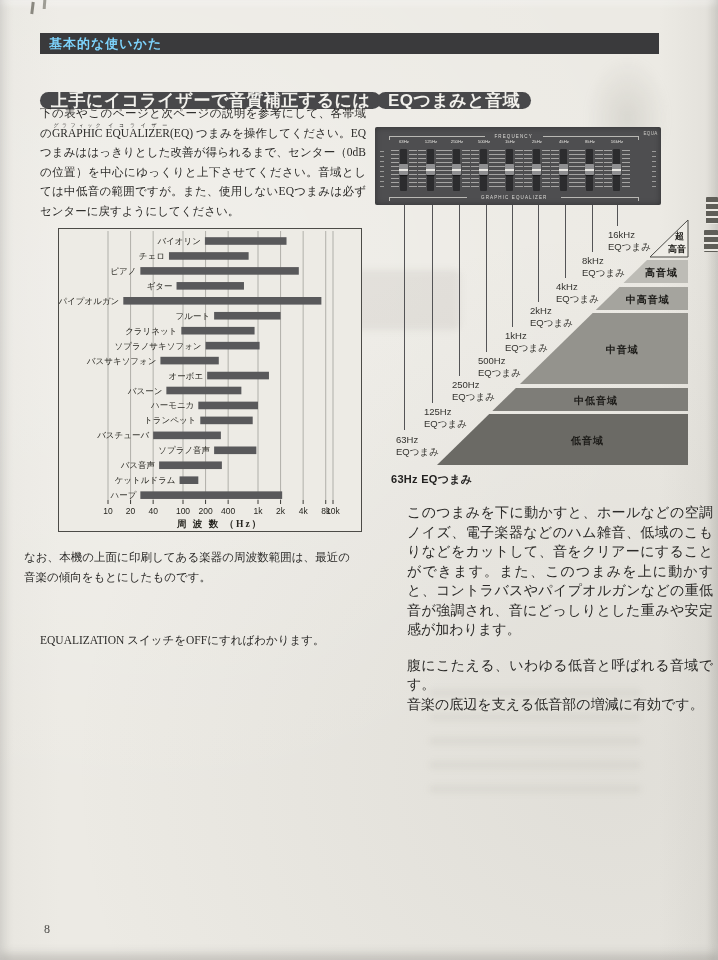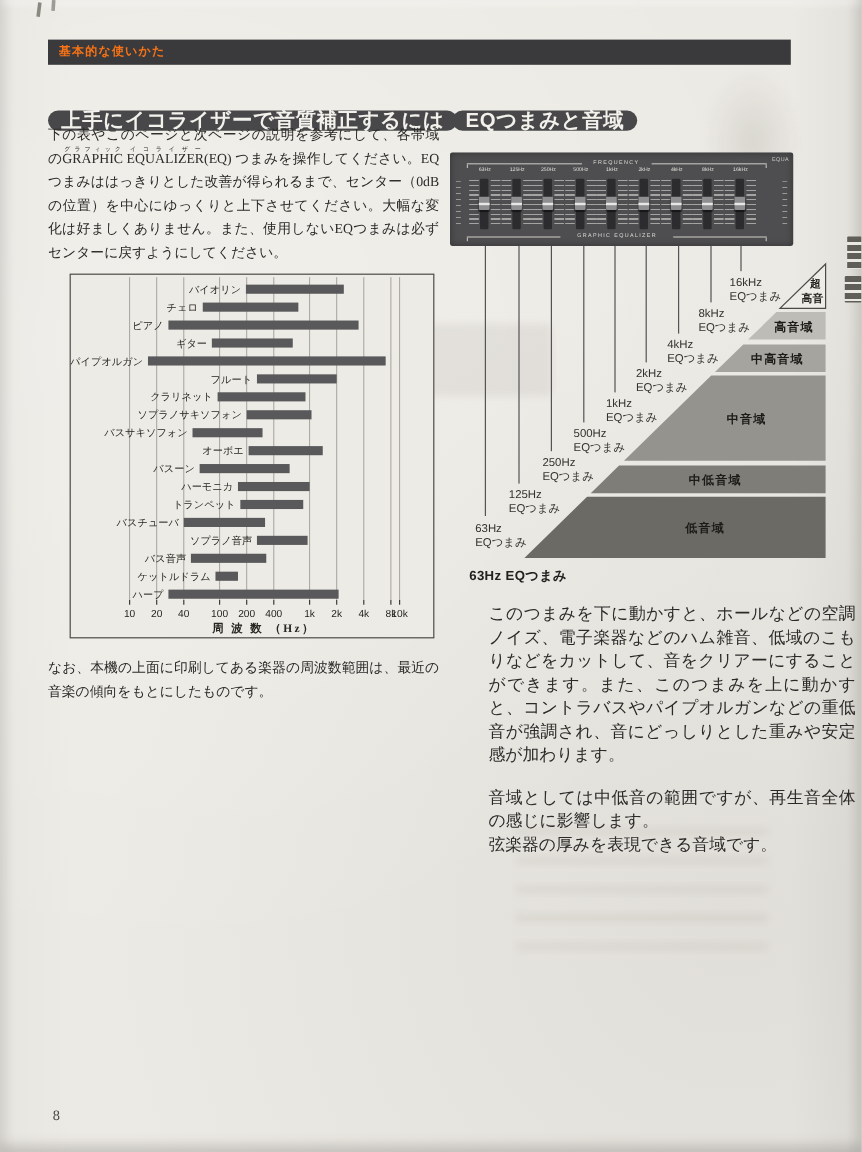--- a/index.html
+++ b/index.html
@@ -9,22 +9,22 @@
     background:
       radial-gradient(circle at 20% 30%, rgba(255,255,255,.25), transparent 60%),
       radial-gradient(circle at 85% 80%, rgba(120,118,110,.10), transparent 55%),
       linear-gradient(90deg, #dedcd6 0, #e9e7e1 14px, #eceae4 60px, #eceae4 660px, #e4e2dc 705px, #d4d2cc 718px),
       #eae8e2;
     box-shadow:inset 0 -6px 10px rgba(90,88,82,.25), inset 0 4px 6px rgba(255,255,255,.4);
   }
   .staple{position:absolute;background:#8a8880;}
   
   .banner{position:absolute;left:40px;top:33px;width:619px;height:21px;background:#3a3a3c;
-    color:#f97316;font-family:"Liberation Sans","DejaVu Sans",sans-serif;font-weight:bold;
-    font-size:10px;line-height:21px;padding-left:9px;box-sizing:border-box;letter-spacing:1px;}
+    color:#7dd3fc;font-family:"Liberation Sans","DejaVu Sans",sans-serif;font-weight:bold;
+    font-size:13px;line-height:21px;padding-left:9px;box-sizing:border-box;letter-spacing:1px;}
   .pill{position:absolute;background:#48484a;color:#f2f1ec;border-radius:9px;
     font-family:"Liberation Sans","DejaVu Sans",sans-serif;font-weight:bold;font-size:17px;
     line-height:17px;padding:0 11px;letter-spacing:.5px;white-space:nowrap;}
   
   .para{position:absolute;color:#2b2a28;font-size:11.5px;line-height:19.5px;text-align:justify;}
   ruby rt{font-size:5px;color:#2b2a28;letter-spacing:0;}
   
   .chart-box{position:absolute;left:58px;top:228px;width:304px;height:304px;box-sizing:border-box;
     border:1px solid #4c4b47;background:#edebe5;}
   .chart-caption{position:absolute;left:58px;top:537px;width:304px;text-align:center;
@@ -81,21 +81,21 @@
   <div class="ghost" style="left:330px;top:270px;width:130px;height:60px;background:rgba(170,168,158,.18);border-radius:6px;"></div>
   <div class="ghost" style="left:430px;top:690px;width:210px;height:110px;background:repeating-linear-gradient(to bottom, rgba(165,163,153,.16) 0 6px, transparent 6px 24px);"></div>
   <div class="edge-frag" style="left:706px;top:197px;width:12px;height:27px;"></div>
   <div class="edge-frag" style="left:704px;top:230px;width:14px;height:22px;"></div>
 
   <div class="banner">基本的な使いかた</div>
 
   <div class="pill" style="left:40px;top:92px;">上手にイコライザーで音質補正するには</div>
 
   <p class="para" style="left:40px;top:104px;width:326px;margin:0;">
-    <span>下の表やこのページと次ページの説明を参考にして、各帯域の</span><ruby><span>GRAPHIC</span><rt>グラフィック</rt></ruby> <ruby><span>EQUALIZER</span><rt>イコライザー</rt></ruby><span>(EQ) つまみを操作してください。EQつまみははっきりとした改善が得られるまで、センター（0dBの位置）を中心にゆっくりと上下させてください。大幅な変化は好ましくありません。また、使用しないEQつまみは必ずセンターに戻すようにしてください。</span>
+    <span>下の表やこのページと次ページの説明を参考にして、各帯域の</span><ruby><span>GRAPHIC</span><rt>グラフィック</rt></ruby> <ruby><span>EQUALIZER</span><rt>イコライザー</rt></ruby><span>(EQ) つまみを操作してください。EQつまみははっきりとした改善が得られるまで、センター（0dBの位置）を中心にゆっくりと上下させてください。音域としては中低音の範囲ですが。また、使用しないEQつまみは必ずセンターに戻すようにしてください。</span>
   </p>
 
   <div class="chart-box">
     <svg id="inst-chart" width="302" height="302" viewBox="0 0 302 302">
         <line x1="49" y1="2" x2="49" y2="271" stroke="#97958f" stroke-width="0.7"></line>
         <line x1="49" y1="271" x2="49" y2="275" stroke="#3c3b37" stroke-width="1"></line>
         <text x="49" y="285" text-anchor="middle" font-size="8.5" fill="#26251f" font-family="&quot;Liberation Sans&quot;,sans-serif">10</text>
         <line x1="71.5772496747986" y1="2" x2="71.5772496747986" y2="271" stroke="#97958f" stroke-width="0.7"></line>
         <line x1="71.5772496747986" y1="271" x2="71.5772496747986" y2="275" stroke="#3c3b37" stroke-width="1"></line>
         <text x="71.5772496747986" y="285" text-anchor="middle" font-size="8.5" fill="#26251f" font-family="&quot;Liberation Sans&quot;,sans-serif">20</text>
@@ -159,22 +159,23 @@
         <rect x="100.09309280316904" y="232.45" width="62.79545268767254" height="7.6" fill="#59595b"></rect>
         <text x="96.09309280316904" y="239.25" text-anchor="end" font-size="8.5" fill="#26251f" font-family="&quot;Liberation Serif&quot;,serif">バス音声</text>
         <rect x="120.56818820794936" y="247.39999999999998" width="18.740810491245014" height="7.6" fill="#59595b"></rect>
         <text x="116.56818820794936" y="254.2" text-anchor="end" font-size="8.5" fill="#26251f" font-family="&quot;Liberation Serif&quot;,serif">ケットルドラム</text>
         <rect x="81.35228231192406" y="262.34999999999997" width="141.8141647931199" height="7.6" fill="#59595b"></rect>
         <text x="77.35228231192406" y="269.15" text-anchor="end" font-size="8.5" fill="#26251f" font-family="&quot;Liberation Serif&quot;,serif">ハープ</text>
         <text x="161" y="298" text-anchor="middle" font-size="9.5" font-weight="bold" fill="#26251f" letter-spacing="2">周 波 数 （Hz）</text>
       </svg>
   </div>
 
-  <p class="para" style="left:40px;top:548px;width:326px;margin:0;">なお、本機の上面に印刷してある楽器の周波数範囲は、最近の音楽の傾向をもとにしたものです。</p>
-
+  <p class="para" style="left:24px;top:548px;width:326px;margin:0;">なお、本機の上面に印刷してある楽器の周波数範囲は、最近の音楽の傾向をもとにしたものです。</p>
+
+  <p class="para" style="left:40px;top:631px;width:326px;margin:0;">EQUALIZATION スイッチをOFFにすればわかります。</p>
 
   <div class="pill" style="left:377px;top:92px;">EQつまみと音域</div>
 
   <div class="panel" id="eq-panel">
     <div class="bracket">
       <div class="bline l"></div>
       <div class="blabel">FREQUENCY</div>
       <div class="bline r"></div>
     </div>
     <div class="corner">EQUA</div>
@@ -311,18 +312,18 @@
         <g>
           <text x="230" y="26" font-size="9.5" fill="#33322e" font-family="&quot;Liberation Sans&quot;,sans-serif">16kHz</text>
           <text x="230" y="38" font-size="9.5" fill="#33322e" font-family="&quot;Liberation Sans&quot;,sans-serif">EQつまみ</text>
         </g>
       </svg>
   </div>
 
   <div class="sections">
     <h4>63Hz EQつまみ</h4>
     <p>このつまみを下に動かすと、ホールなどの空調ノイズ、電子楽器などのハム雑音、低域のこもりなどをカットして、音をクリアーにすることができます。また、このつまみを上に動かすと、コントラバスやパイプオルガンなどの重低音が強調され、音にどっしりとした重みや安定感が加わります。</p>
-    <p>音域としては中低音の範囲ですが、再生音全体の感じに影響します。
-弦楽器の厚みを表現できる音域です。</p>
+    <p>腹にこたえる、いわゆる低音と呼ばれる音域です。
+音楽の底辺を支える低音部の増減に有効です。</p>
   </div>
 
   <div class="page-number">8</div>
 </div>
 
 </body></html>

